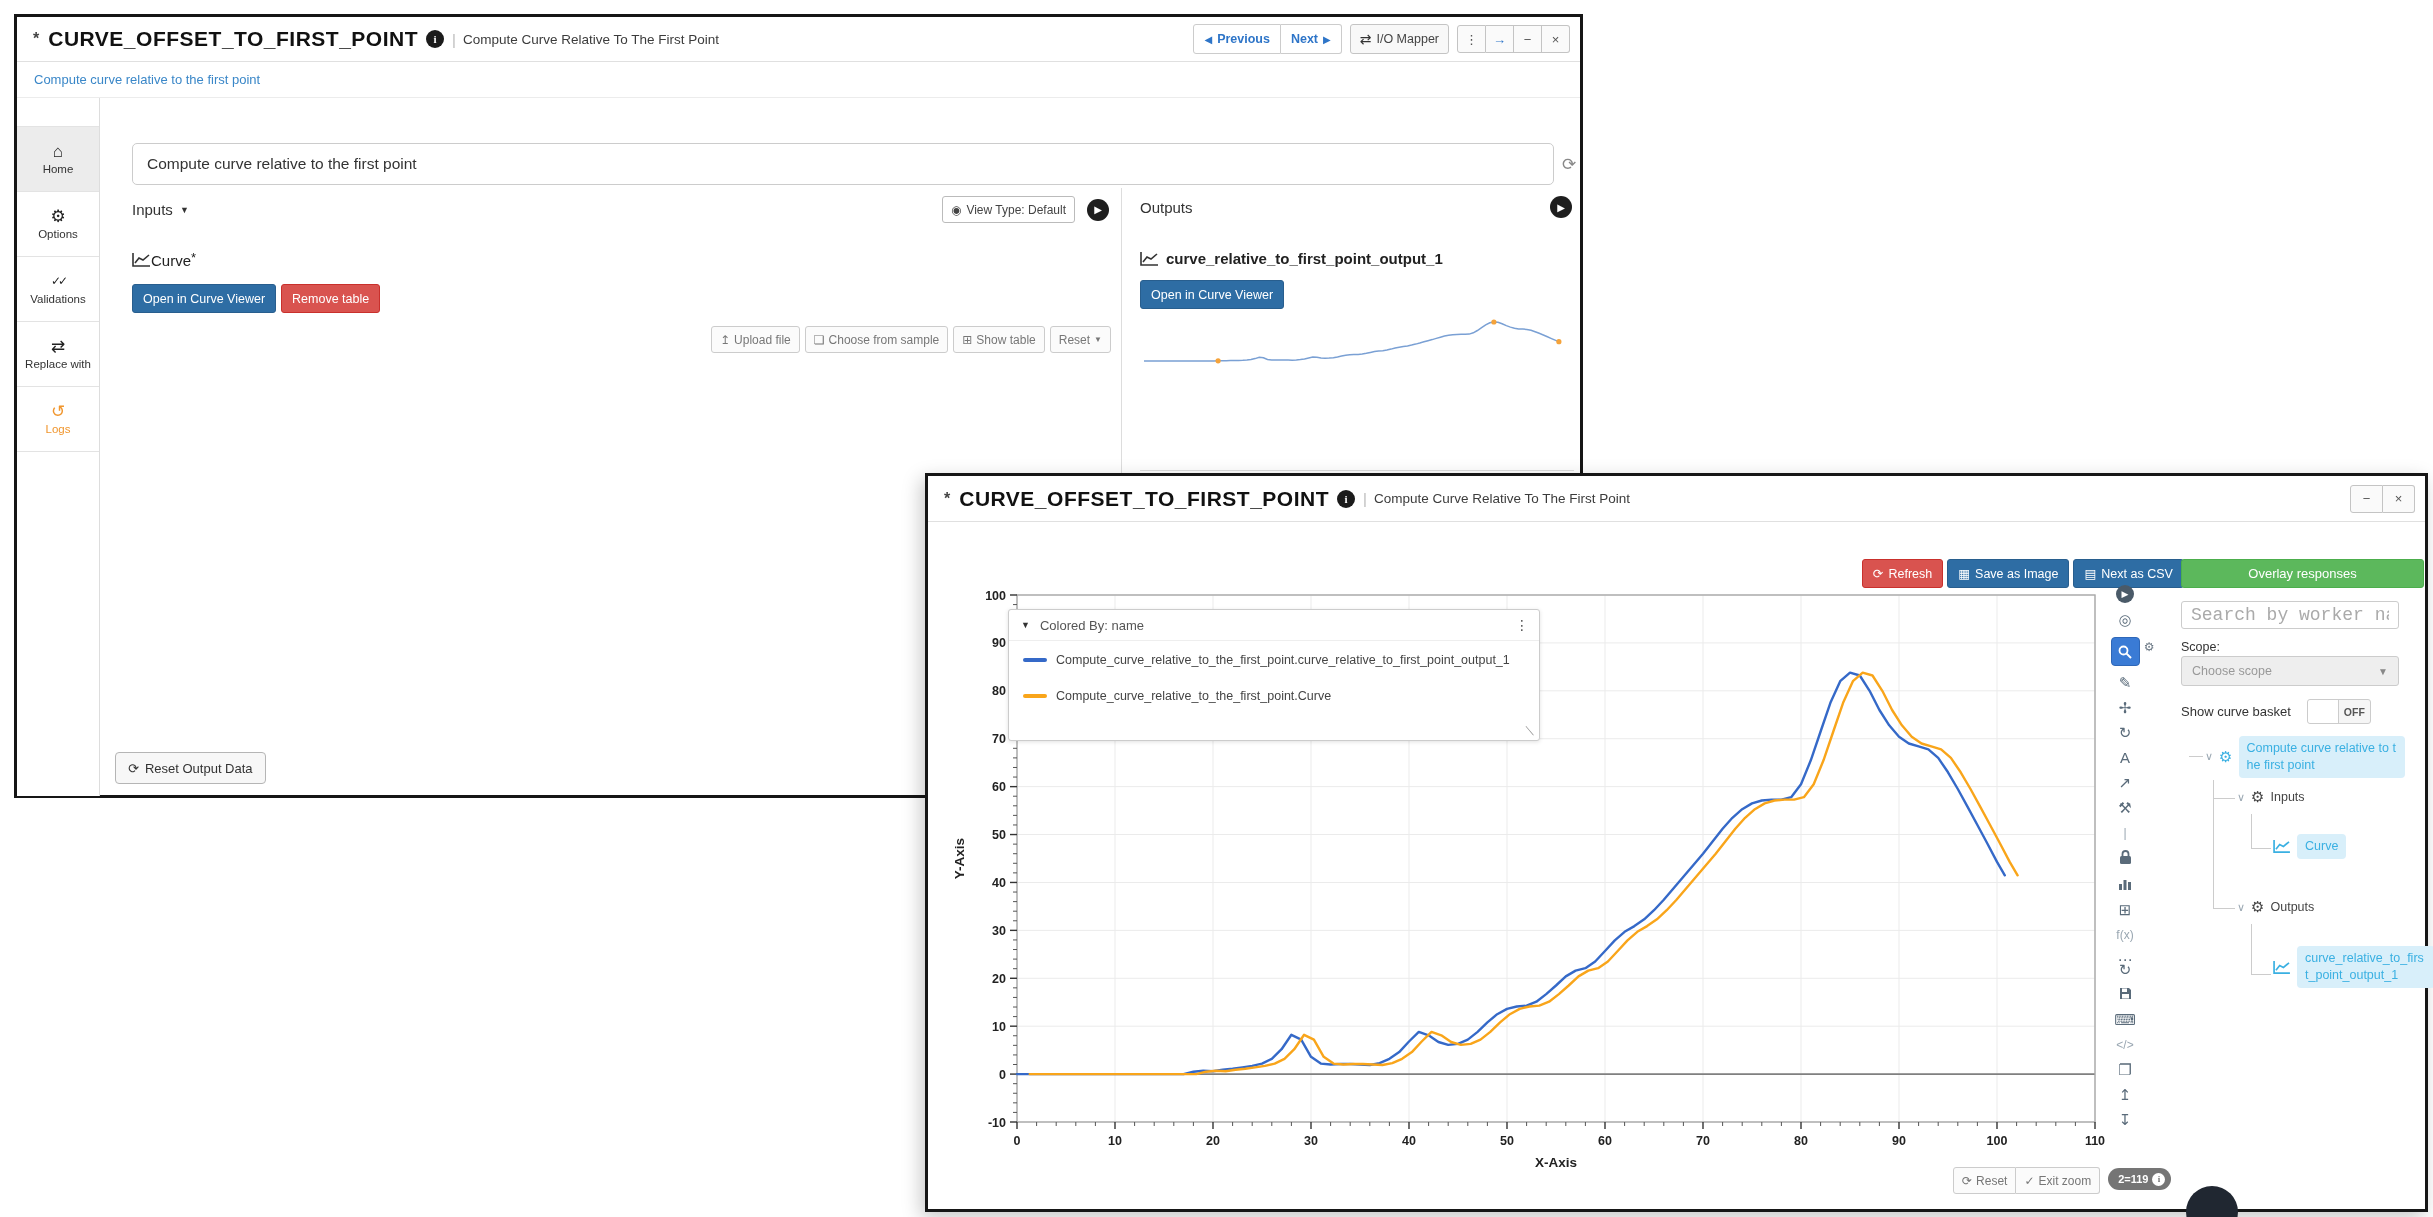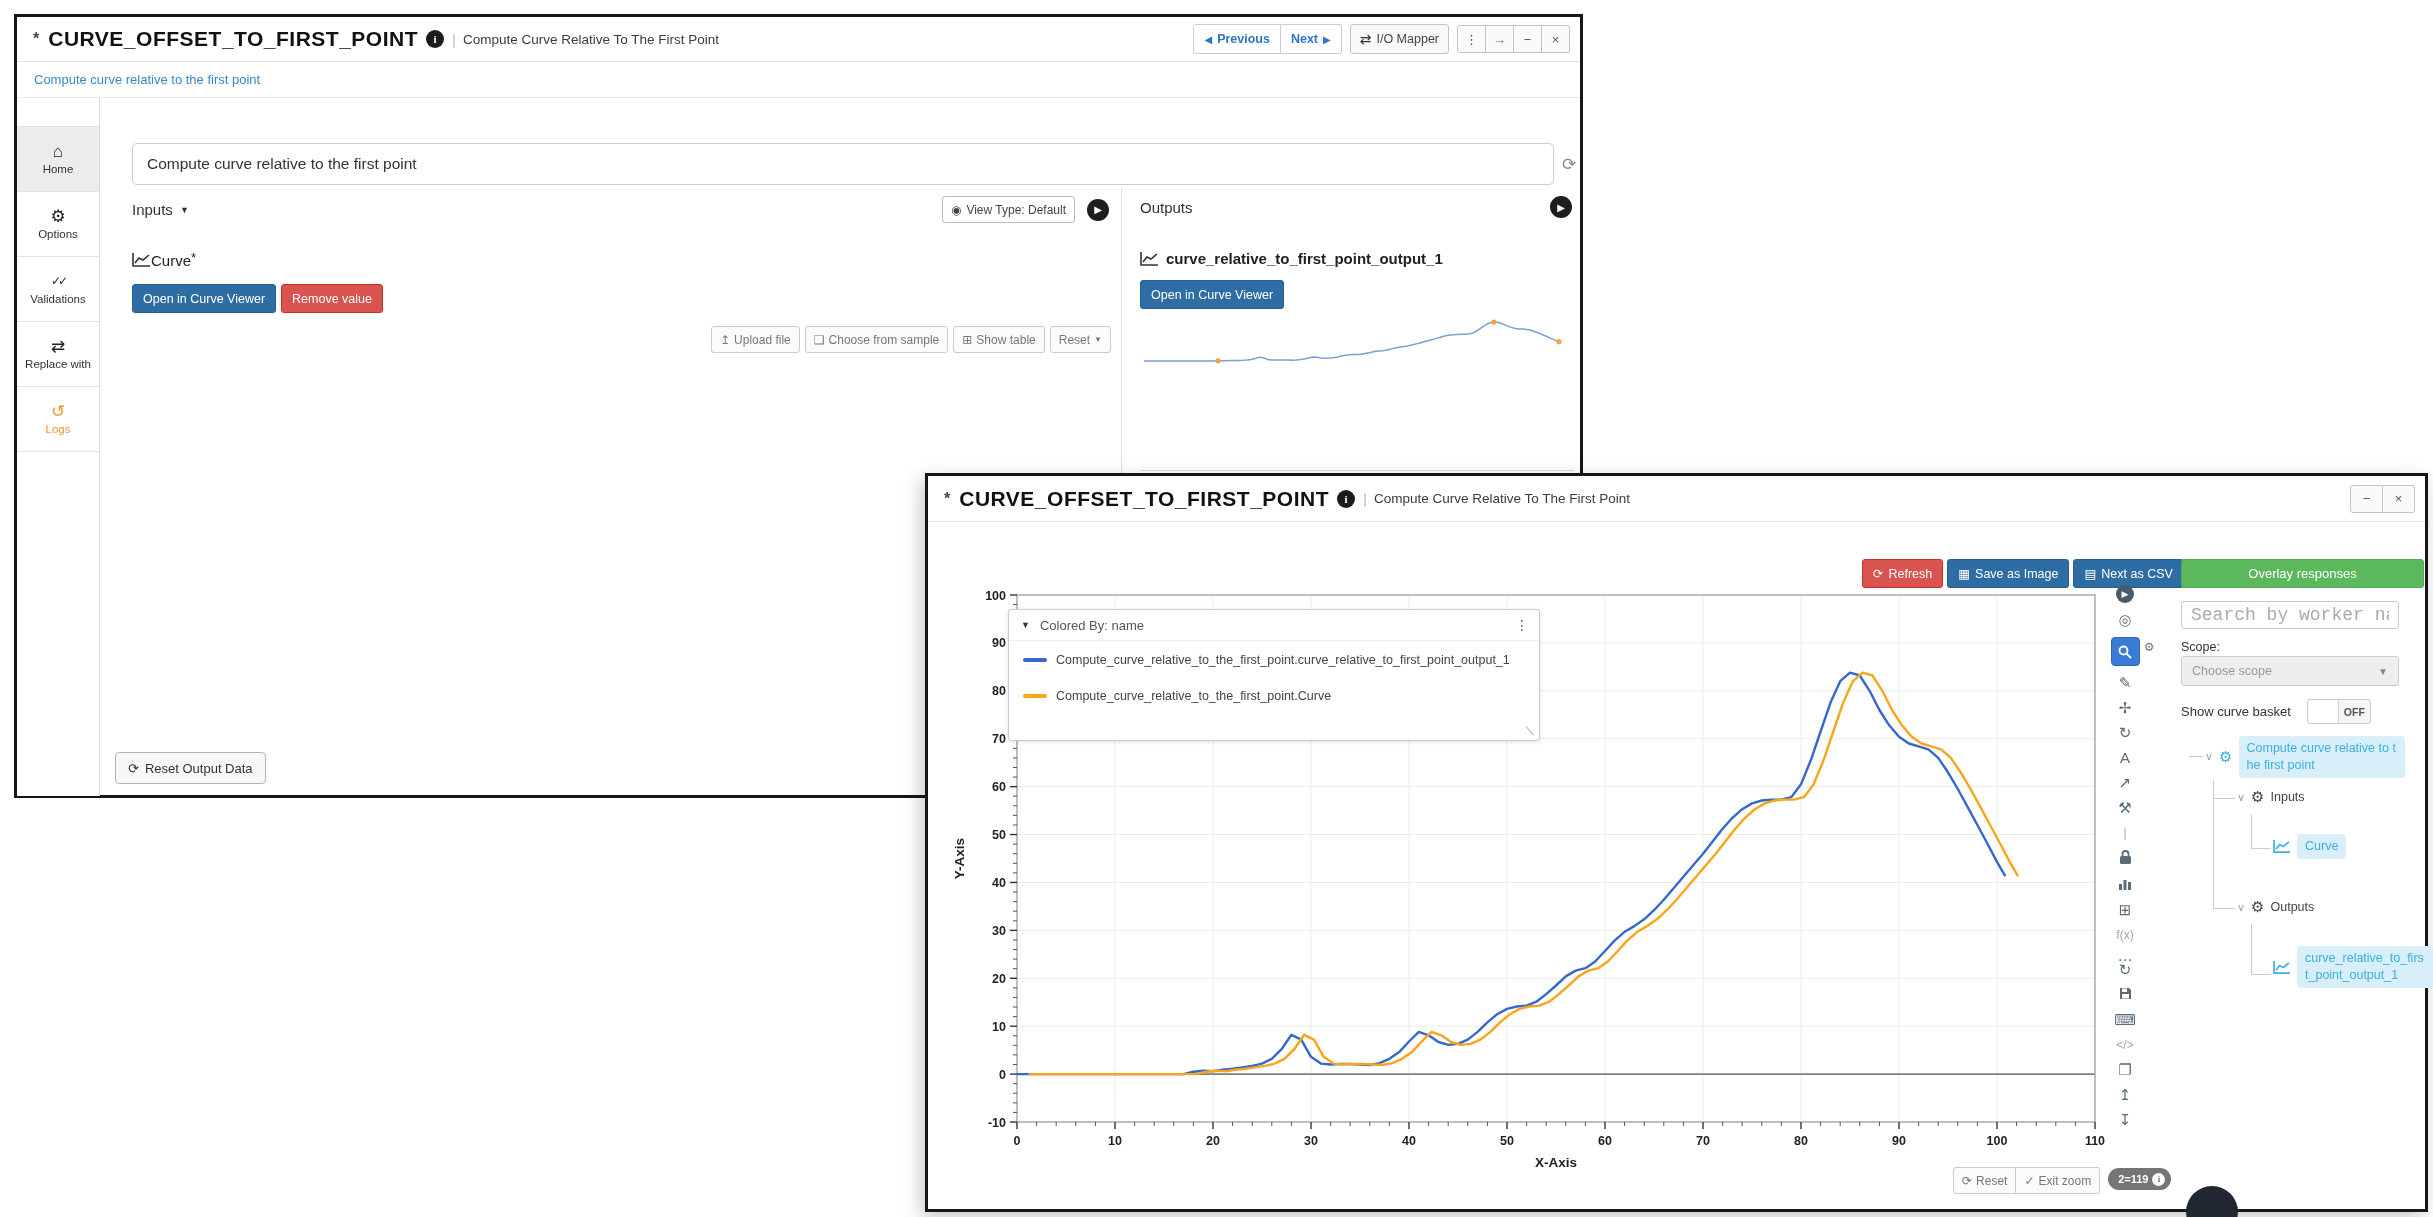--- a/index.html
+++ b/index.html
@@ -193,21 +193,21 @@
         </div>
         <div class="field-label">
           <svg width="19" height="15" viewBox="0 0 19 15">
             <polyline points="1,1 1,14 18,14" fill="none" stroke="#333" stroke-width="1.6"></polyline>
             <polyline points="3,11 7,6 11,8 17,3" fill="none" stroke="#333" stroke-width="1.6"></polyline>
           </svg>
           <span><span>Curve</span><span class="req">*</span></span>
         </div>
         <div class="btn-row">
           <div class="btn btn-blue">Open in Curve Viewer</div>
-          <div class="btn btn-red">Remove value</div>
+          <div class="btn btn-red">Remove table</div>
         </div>
         <div class="mini-row">
           <div class="mini-btn">
             <span>↥</span>
               <span>Upload file</span>
           </div>
           <div class="mini-btn">
             <span>❏</span>
               <span>Choose from sample</span>
           </div>

